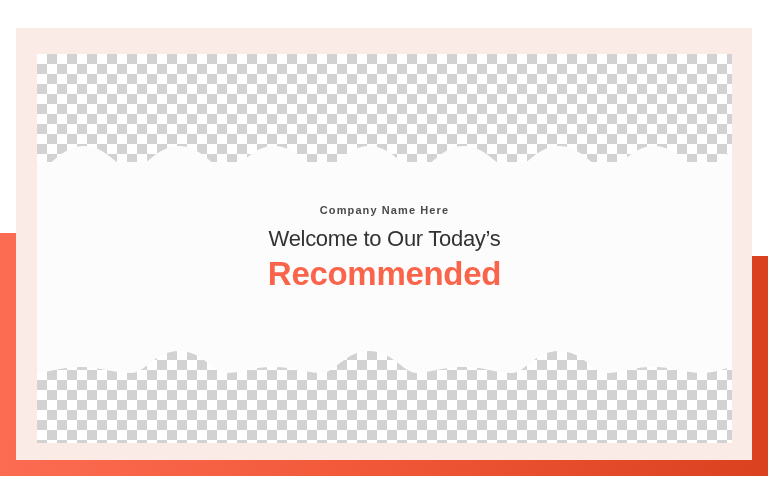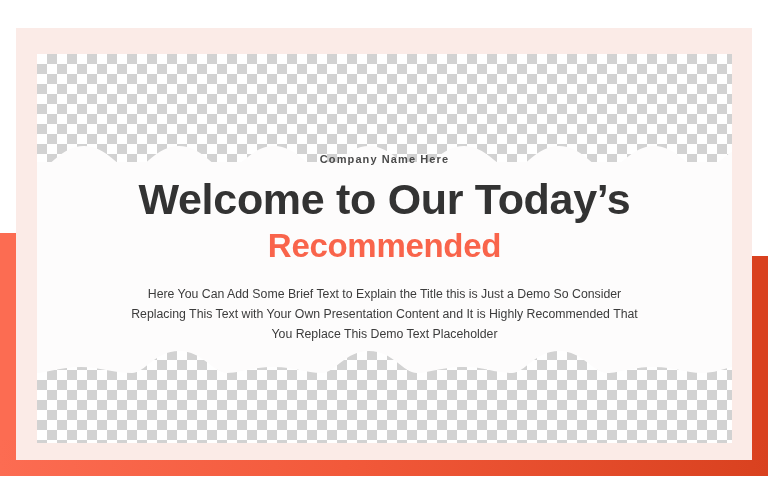--- a/index.html
+++ b/index.html
@@ -123,22 +123,22 @@
   .company-name {
     font-size: 11px;
     font-weight: 600;
     color: #4A4A4A;
     letter-spacing: 1.1px;
     margin: 0 0 10px 0;
     text-align: center;
   }
 
   .title-main {
-    font-size: 43px;
-    font-weight: 700;
+    font-size: 22px;
+    font-weight: 400;
     color: #333333;
     letter-spacing: -0.3px;
     margin: 0;
     line-height: 1.16;
     text-align: center;
   }
 
   .title-accent {
     font-size: 33px;
     font-weight: 700;
@@ -201,17 +201,16 @@
           C 583,30 593,24 617,24 C 638,24 648,30 665,30
           C 677,30 686,26 695,24
           L695,0 L0,0 Z"></path>
       </svg>
     </div>
 
     <div class="text-block">
       <div class="company-name">Company Name Here</div>
       <div class="title-main">Welcome to Our Today’s</div>
       <div class="title-accent">Recommended</div>
-      <div class="subtitle">Here You Can Add Some Brief Text to Explain the Title this is Just a Demo So Consider Replacing This Text with Your Own Presentation Content and It is Highly Recommended That You Replace This Demo Text Placeholder</div>
     </div>
 
   </div>
 </div>
 
 </body></html>

